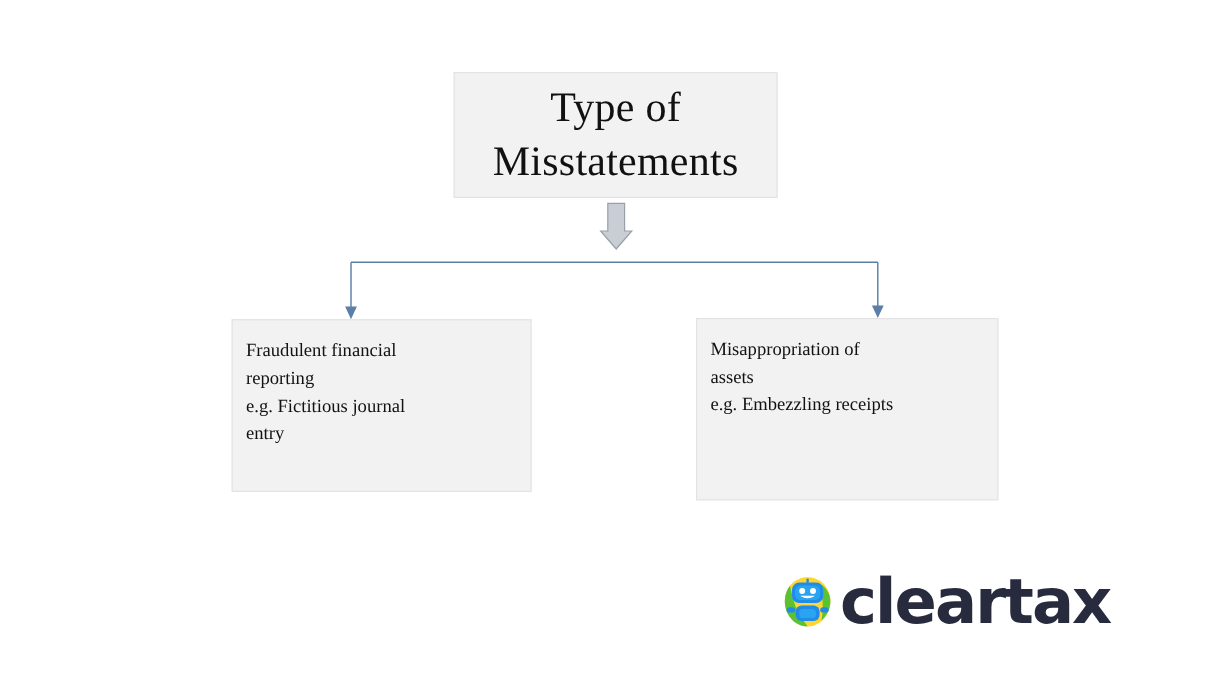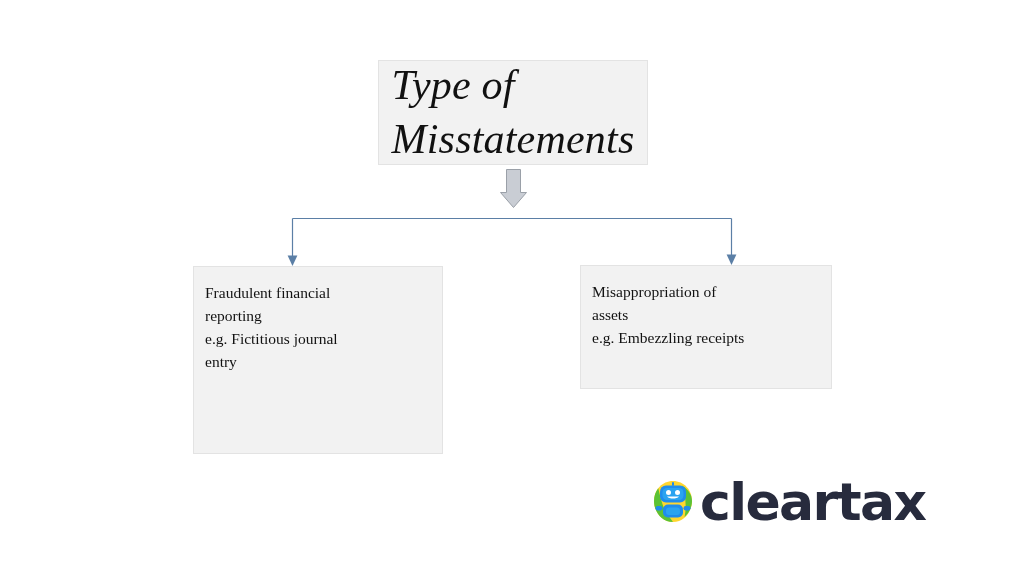--- a/index.html
+++ b/index.html
@@ -30,40 +30,39 @@
   #title-node {
     left: 378px;
     top: 60px;
     width: 270px;
     height: 105px;
     display: flex;
     align-items: center;
     justify-content: center;
   }
   #title-node .node-text {
-    font-size: 42px;
+    font-size: 35px;
     line-height: 1.28;
     color: #111111;
-    text-align: left;
+    text-align: center;
     letter-spacing: .2px;
     white-space: pre-line;
-    font-style: italic;
   }
 
   #left-node {
     left: 193px;
     top: 266px;
     width: 250px;
-    height: 188px;
+    height: 144px;
   }
   #right-node {
     left: 580px;
     top: 265px;
     width: 252px;
-    height: 124px;
+    height: 152px;
   }
   .leaf-text {
     position: absolute;
     left: 11px;
     top: 15px;
     right: 8px;
     font-size: 15.5px;
     line-height: 1.48;
     color: #121212;
     white-space: pre-line;

